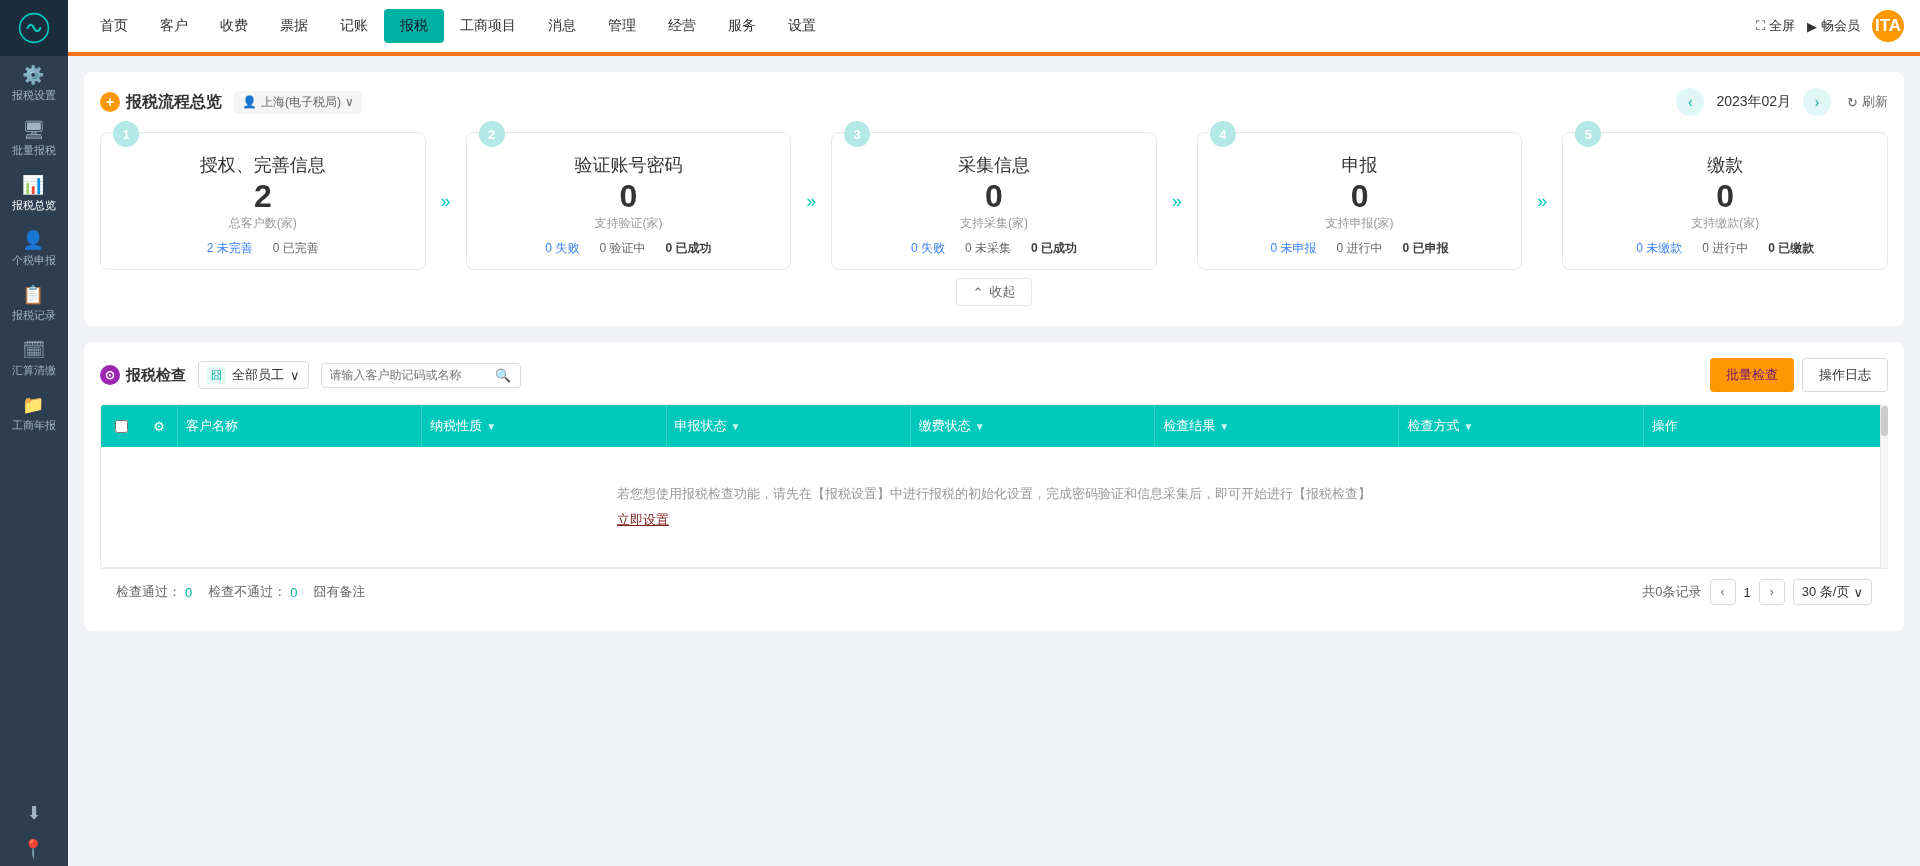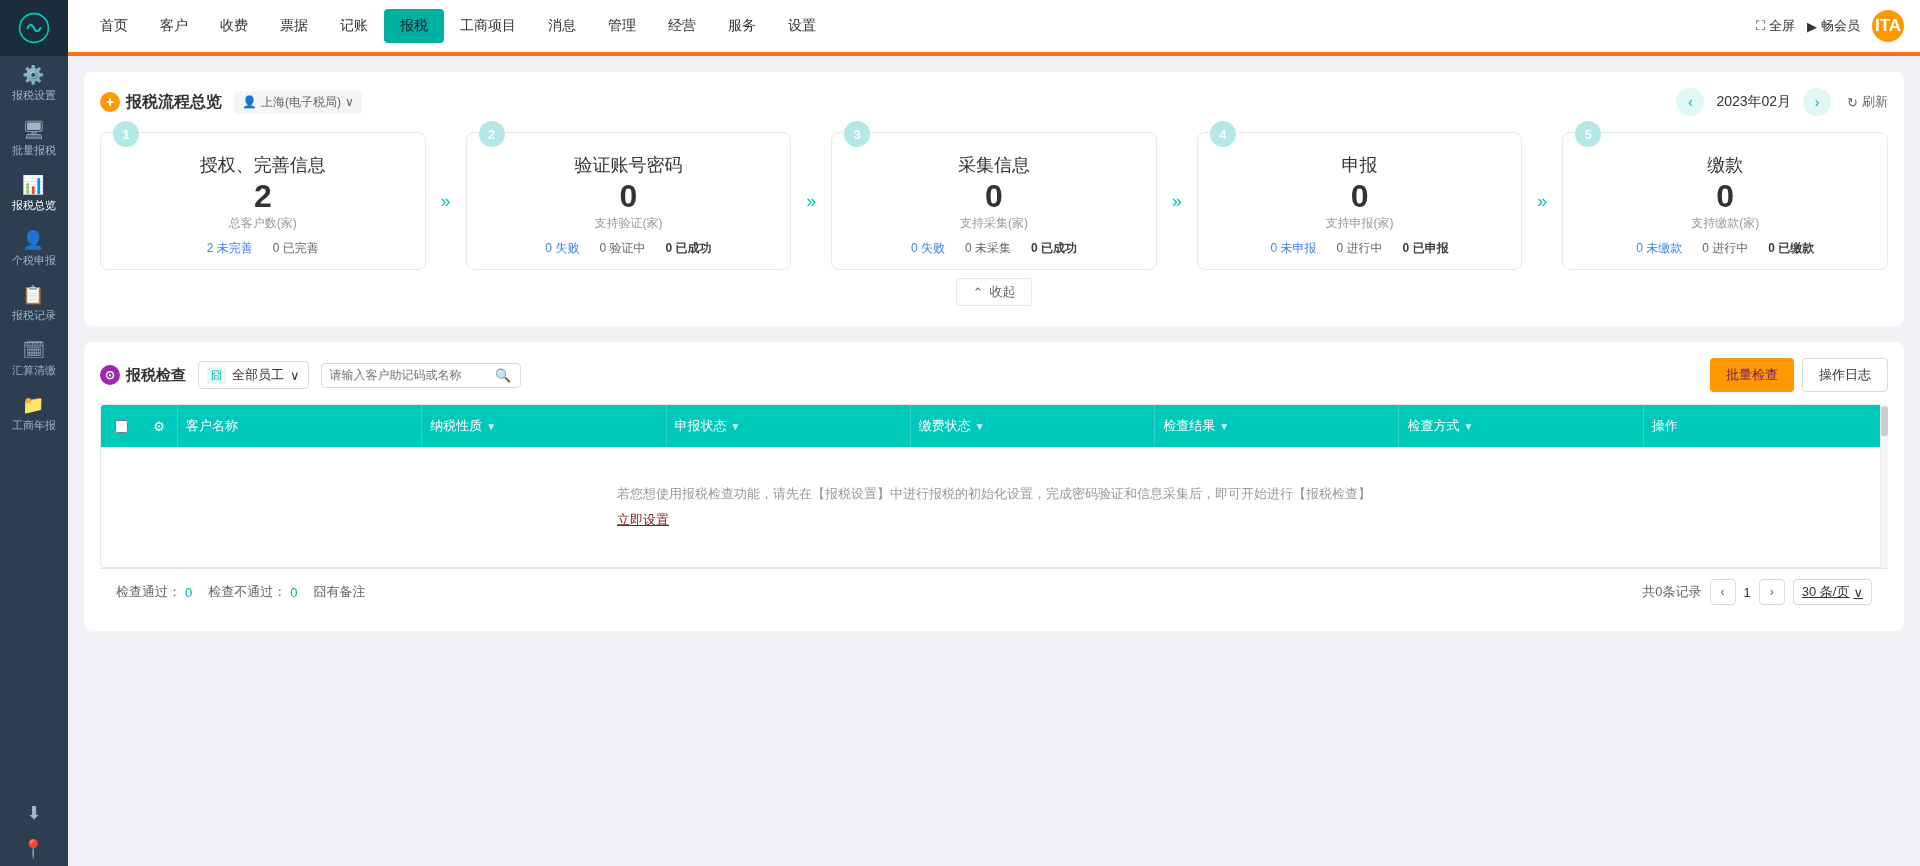--- a/index.html
+++ b/index.html
@@ -324,21 +324,21 @@
     .page-btn {
       width: 26px; height: 26px;
       border: 1px solid #d9d9d9; border-radius: 4px;
       display: flex; align-items: center; justify-content: center;
       cursor: pointer; background: #fff; color: #666; font-size: 12px;
     }
     .page-num { color: #333; font-size: 13px; }
     .per-page {
       border: 1px solid #d9d9d9; border-radius: 4px;
       padding: 3px 8px; font-size: 13px; color: #333;
-      cursor: pointer; display: flex; align-items: center; gap: 4px; text-decoration: underline;
+      cursor: pointer; display: flex; align-items: center; gap: 4px;
     }
 
     
     .content::-webkit-scrollbar { width: 6px; }
     .content::-webkit-scrollbar-thumb { background: #ccc; border-radius: 3px; }
 
     .table-scroll-wrap {
       position: relative;
       overflow: hidden;
     }

